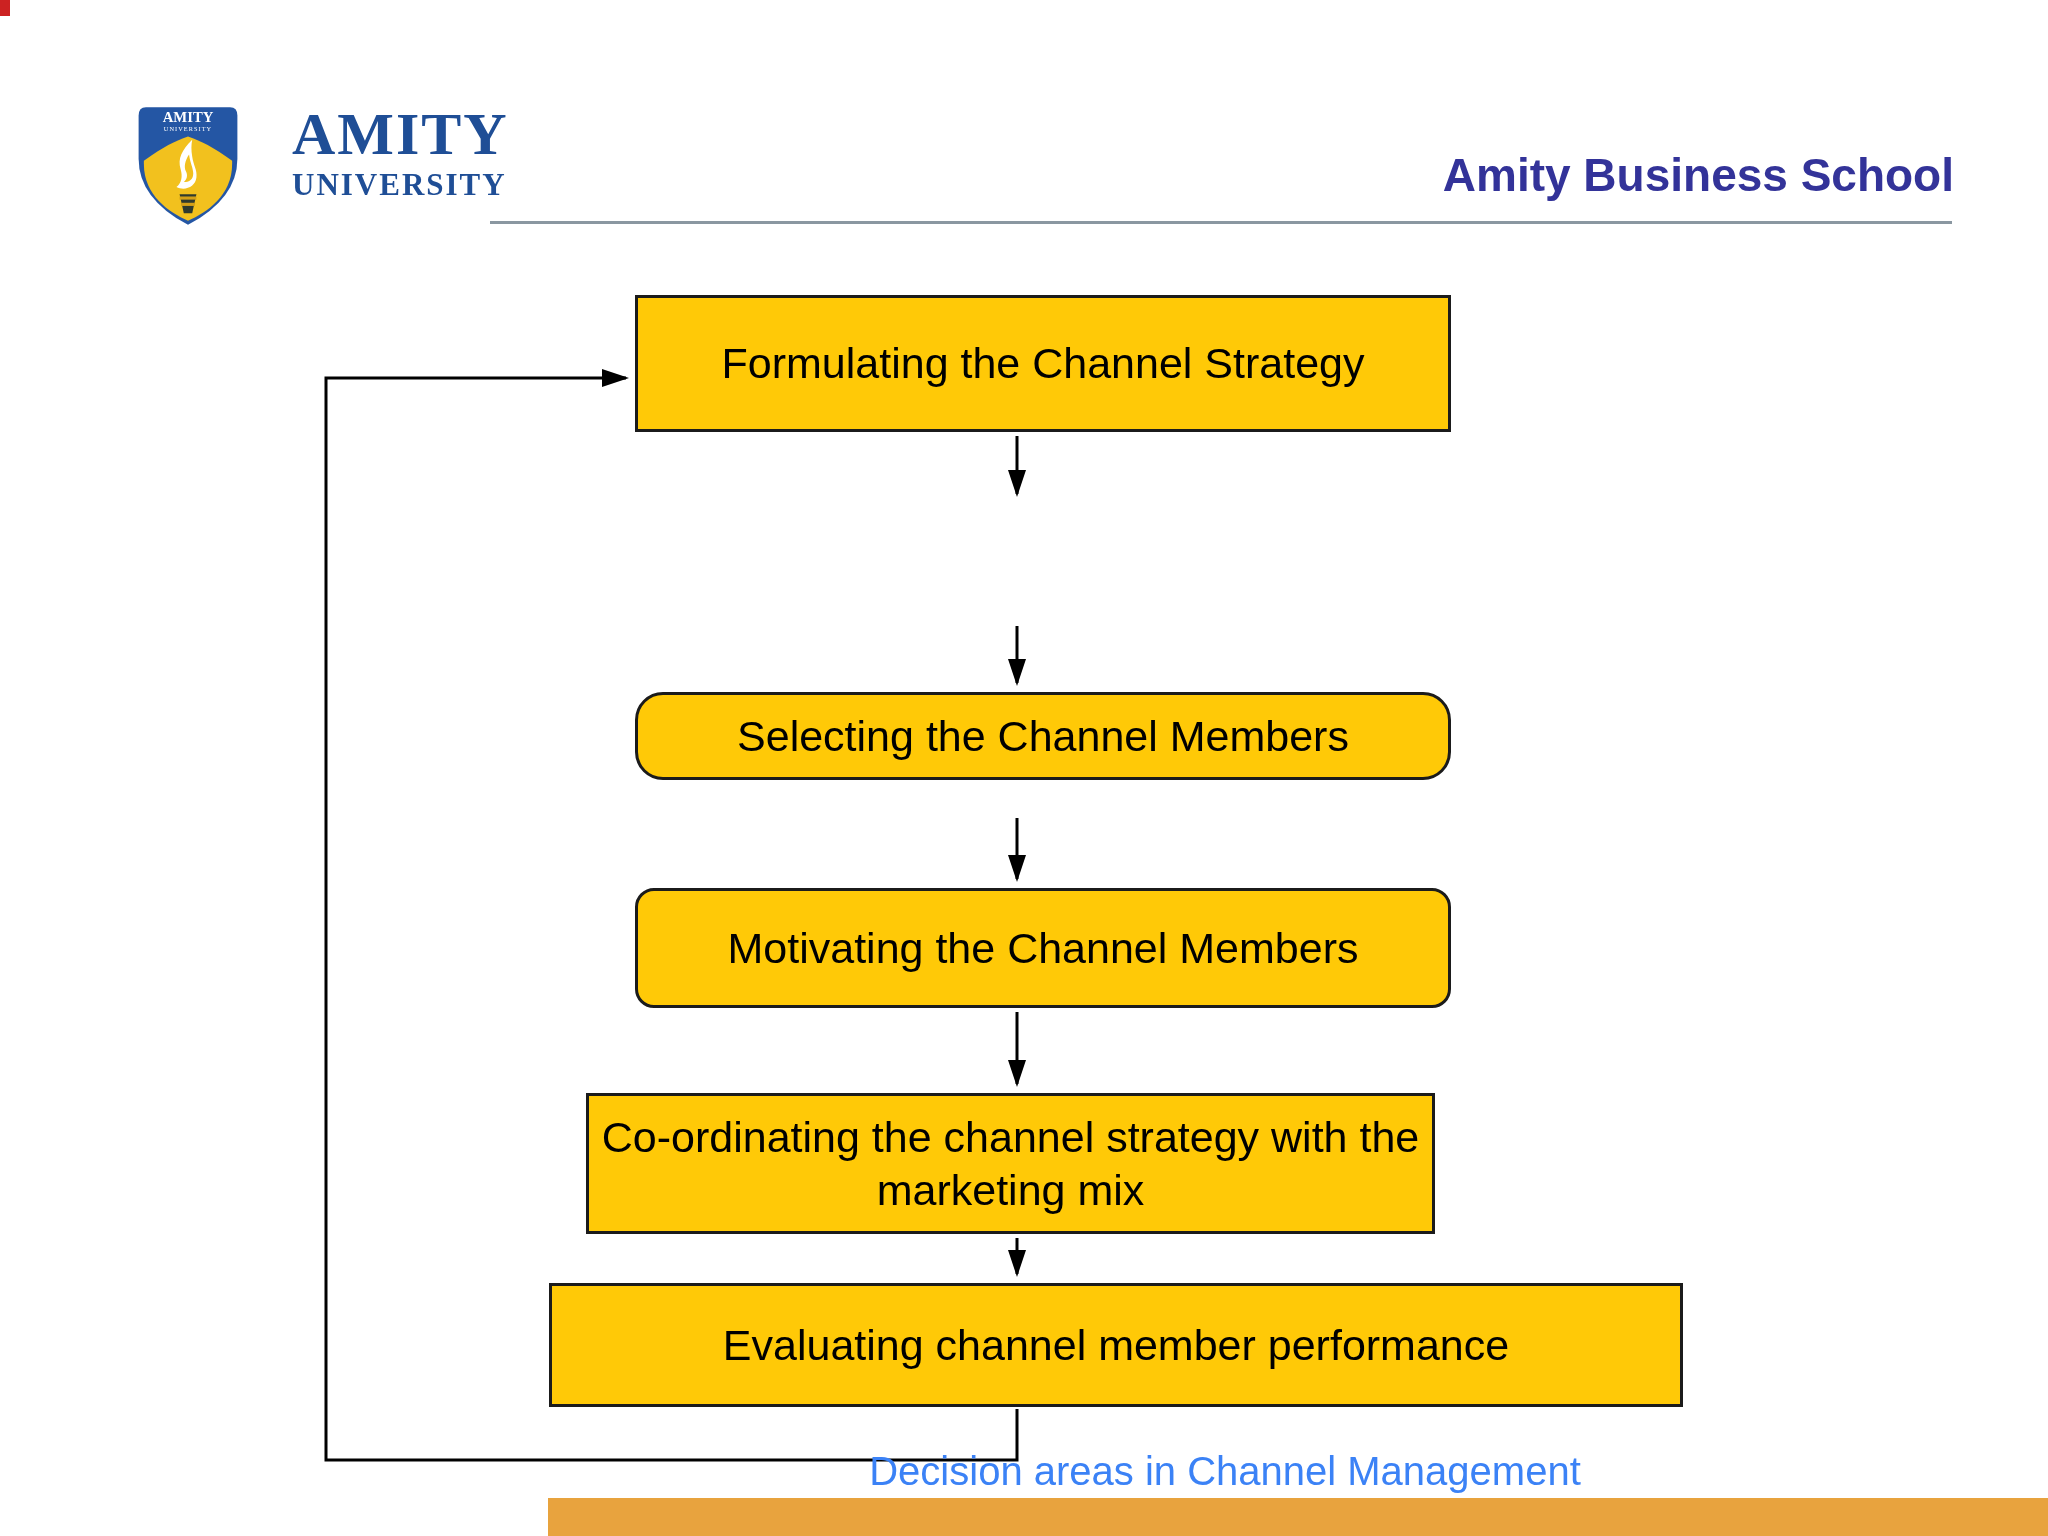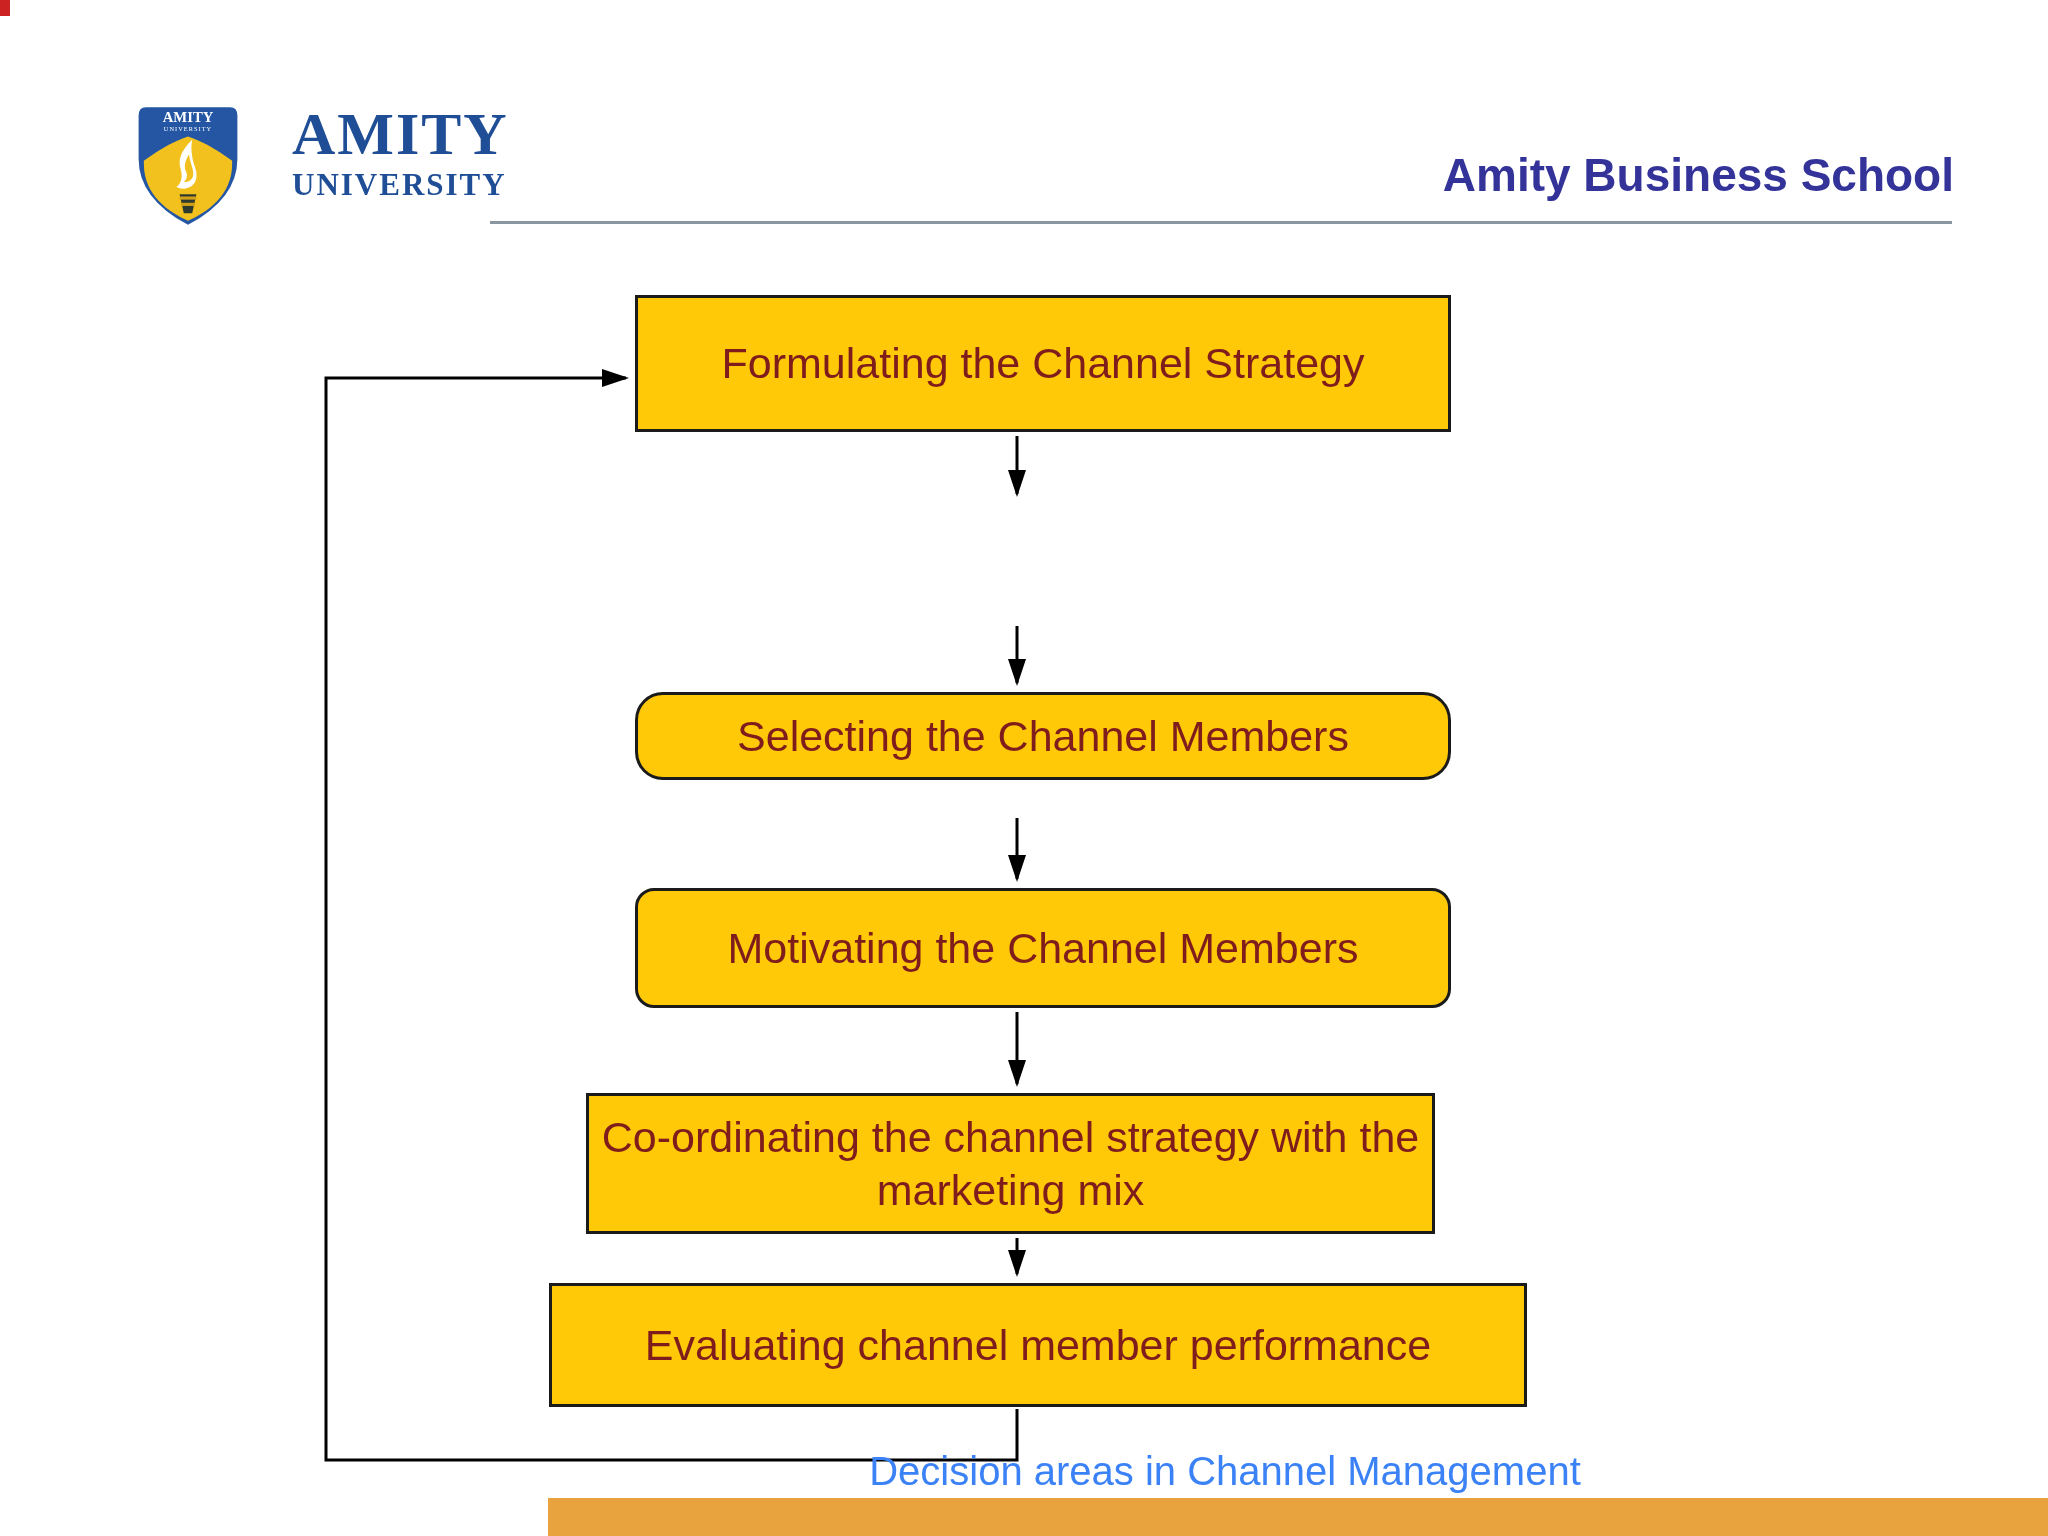--- a/index.html
+++ b/index.html
@@ -21,30 +21,30 @@
   .page-title {
     position:absolute; top:148px; right:94px;
     font-size:46px; font-weight:bold; color:#333399; letter-spacing:0px;
   }
   .header-rule { position:absolute; left:490px; top:221px; width:1462px; height:3px; background:#8a97a1; }
 
   
   .fbox {
     position:absolute; background:#ffc907; border:3px solid #1b1b1b;
     display:flex; align-items:center; justify-content:center; text-align:center;
-    color:#7f1d1d; font-size:43px; line-height:1.22; box-sizing:border-box;
+    color:#000000; font-size:43px; line-height:1.22; box-sizing:border-box;
   }
   .fbox span { display:inline-block; }
   .b1 { left:635px;  top:295px;  width:816px;  height:137px; }
   .b2 { left:635px;  top:503px;  width:816px;  height:119px; }
   .b3 { left:635px;  top:692px;  width:816px;  height:88px;border-radius:28px; }
   .b4 { left:635px;  top:888px;  width:816px;  height:120px;border-radius:19px; }
   .b5 { left:586px;  top:1093px; width:849px;  height:141px; }
   .b5 span { max-width:860px; }
-  .b6 { left:549px;  top:1283px; width:978px; height:124px; }
+  .b6 { left:549px;  top:1283px; width:1134px; height:124px; }
 
   .connectors { position:absolute; left:0; top:0; width:2048px; height:1536px; pointer-events:none; }
 
   
   .caption {
     position:absolute; left:700px; top:1449px; width:1050px;
     text-align:center; color:#3b82f6; font-size:40px;
   }
   .bottom-bar { position:absolute; left:548px; top:1498px; width:1500px; height:38px; background:#e8a33e; }
 </style>

